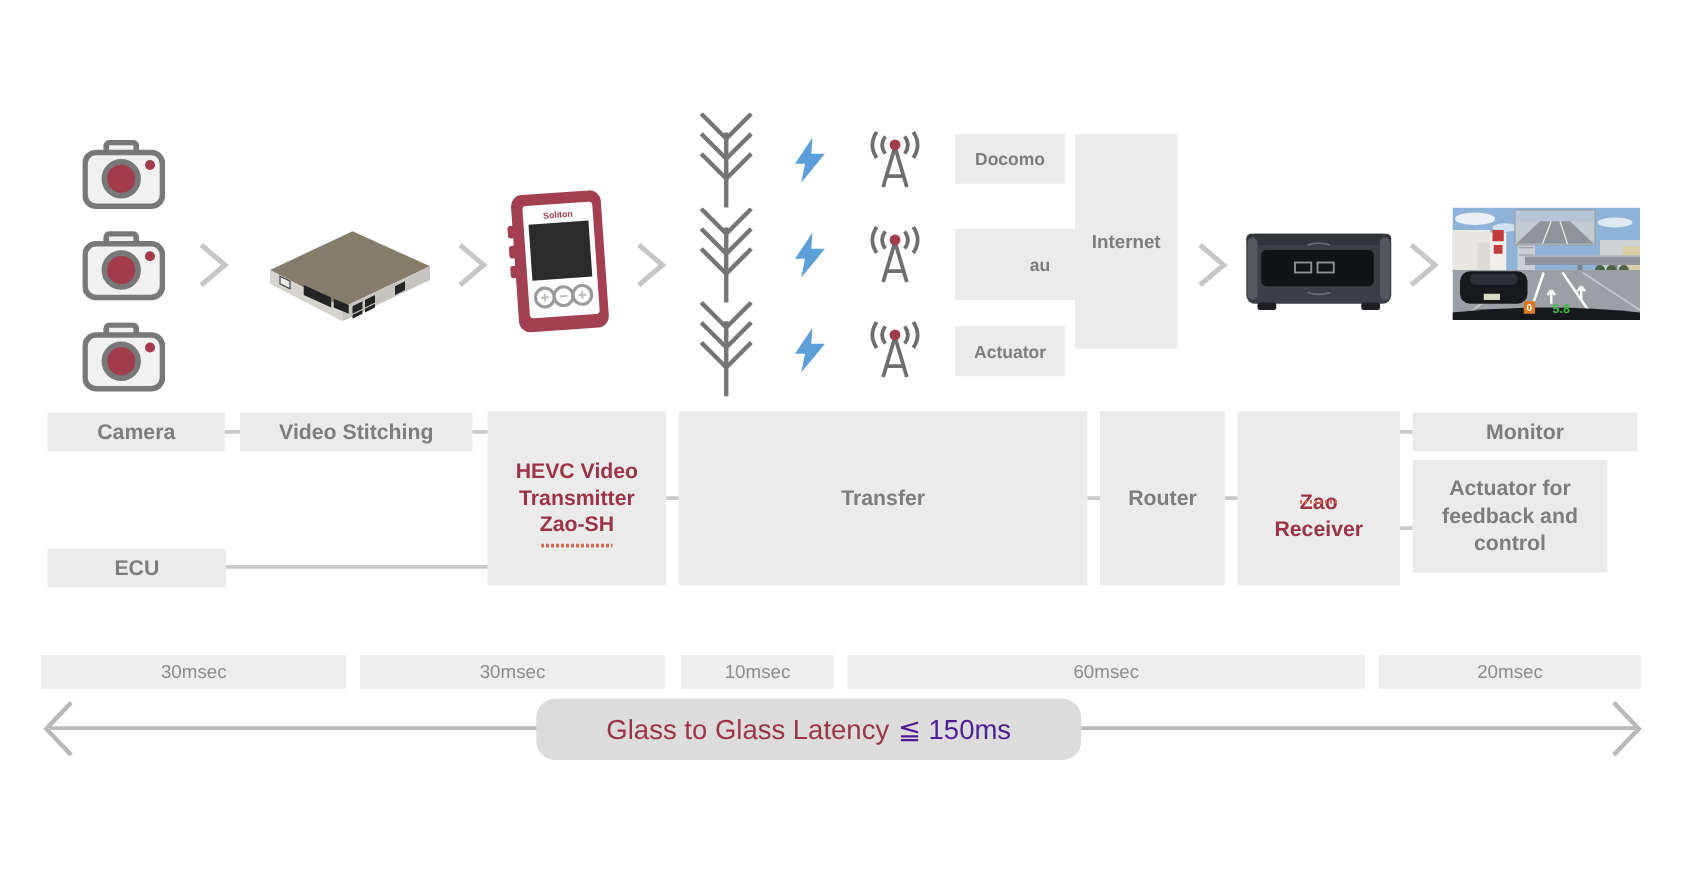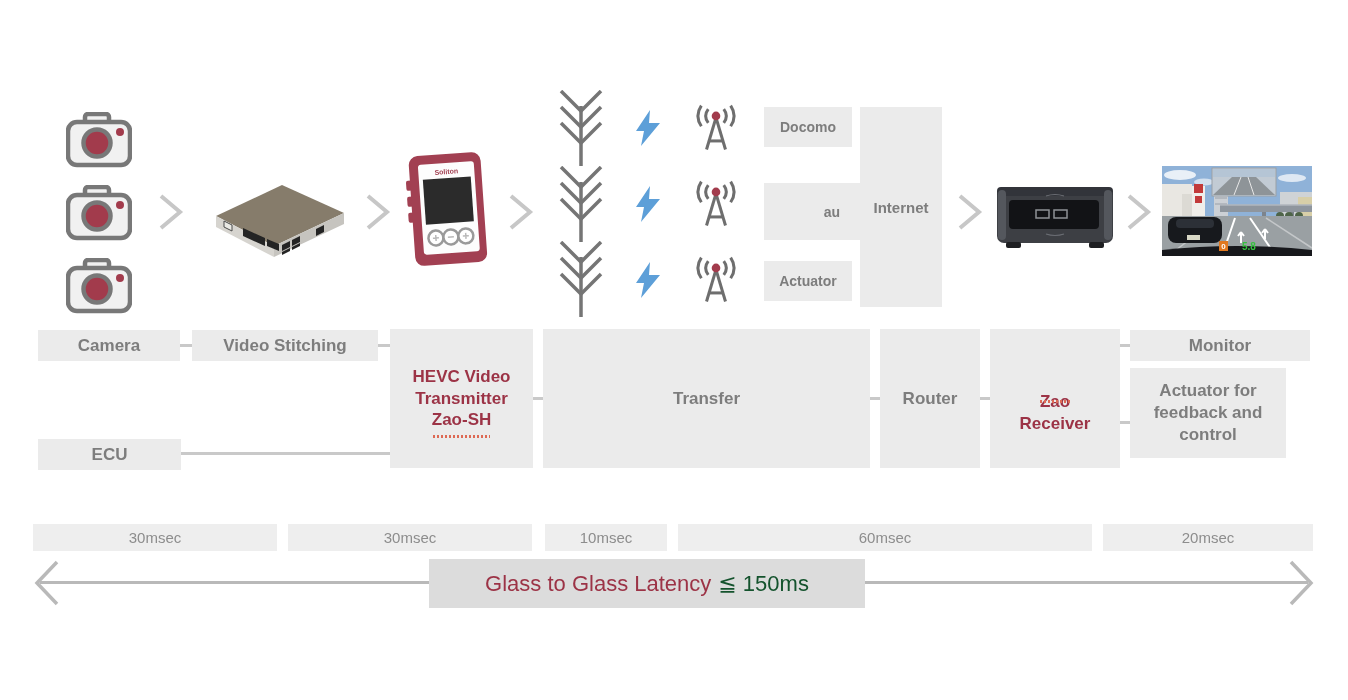--- a/index.html
+++ b/index.html
@@ -9,23 +9,23 @@
   .gbox{position:absolute;background:#ebebeb;display:flex;align-items:center;justify-content:center;text-align:center;}
   .lbl{font-weight:bold;color:#7d7d7d;font-size:17px;line-height:1.28;}
   .redlbl{font-weight:bold;color:#9c3346;font-size:17px;line-height:1.28;}
   .carrier{font-weight:bold;color:#7d7d7d;font-size:14px;}
   .seg{position:absolute;background:#eeeeee;height:27px;display:flex;align-items:center;justify-content:center;
        color:#8d8d8d;font-size:15px;}
   .conn{position:absolute;background:#c9c9c9;height:3px;}
   .squiggle{position:absolute;height:3px;
        background-image:repeating-linear-gradient(90deg,#dd6a55 0,#dd6a55 2px,transparent 2px,transparent 4px);}
   .glassbox{position:absolute;background:#dcdcdc;display:flex;align-items:center;justify-content:center;gap:7px;
-       font-size:22px;}
+       font-size:22px;border-radius:15px;}
   .glass-red{color:#9c3346;}
-  .glass-gray{color:#14532d;}
+  .glass-gray{color:#4c1d95;}
   svg{display:block;}
 </style>
 </head>
 <body>
 
 <div class="abs" style="left:66px;top:112px;">
   <svg width="66" height="56" viewBox="0 0 66 56">
     <rect x="19" y="2" width="24" height="14" rx="3" fill="#f1f1f1" stroke="#787878" stroke-width="4.5"></rect>
     <rect x="2" y="10" width="62" height="43" rx="9" fill="#f1f1f1" stroke="#787878" stroke-width="4.5"></rect>
     <circle cx="31" cy="31" r="13.5" fill="#a23b4c" stroke="#787878" stroke-width="4.5"></circle>
@@ -198,21 +198,21 @@
         <path d="M18,44 L34,44"></path>
     </g>
     <circle cx="26" cy="15" r="5" fill="#a23b4c"></circle>
   </svg>
 </div>
 
 <div class="gbox carrier" style="left:764px;top:107px;width:88px;height:40px;">Docomo</div>
 <div class="gbox carrier" style="left:764px;top:183px;width:88px;height:57px;padding-left:24px;">au</div>
 <div class="gbox carrier" style="left:764px;top:261px;width:88px;height:40px;">Actuator</div>
 
-<div class="gbox carrier" style="left:860px;top:107px;width:82px;height:200px;font-size:15px;">Internet</div>
+<div class="gbox carrier" style="left:860px;top:107px;width:82px;height:172px;font-size:15px;">Internet</div>
 
 <div class="abs" style="left:996px;top:184px;">
   <svg width="118" height="66" viewBox="0 0 118 66">
     <rect x="1" y="3" width="116" height="56" rx="7" fill="#3d3f44"></rect>
     <rect x="1" y="3" width="116" height="9" rx="4" fill="#32343a"></rect>
     <rect x="2" y="6" width="8" height="50" rx="4" fill="#54575d"></rect>
     <rect x="108" y="6" width="8" height="50" rx="4" fill="#54575d"></rect>
     <rect x="13" y="16" width="90" height="29" rx="4" fill="#121316"></rect>
     <rect x="40" y="26" width="13" height="8" fill="none" stroke="#8f9296" stroke-width="1.5"></rect>
     <rect x="58" y="26" width="13" height="8" fill="none" stroke="#8f9296" stroke-width="1.5"></rect>

